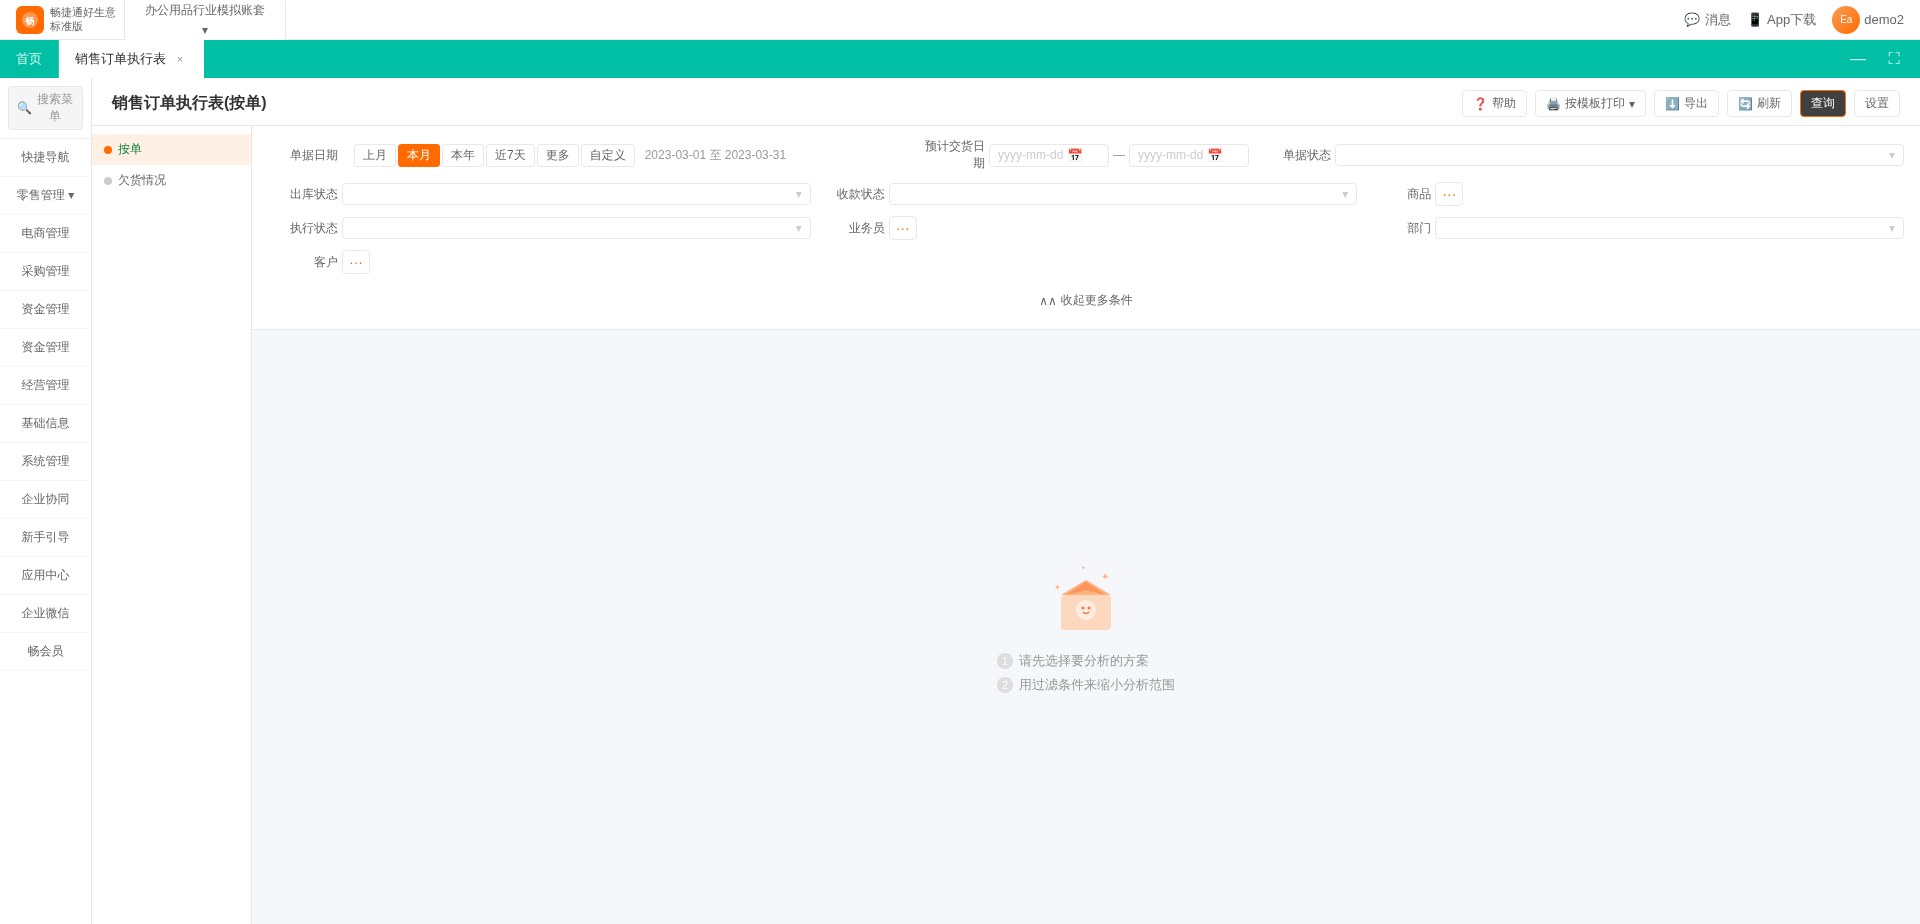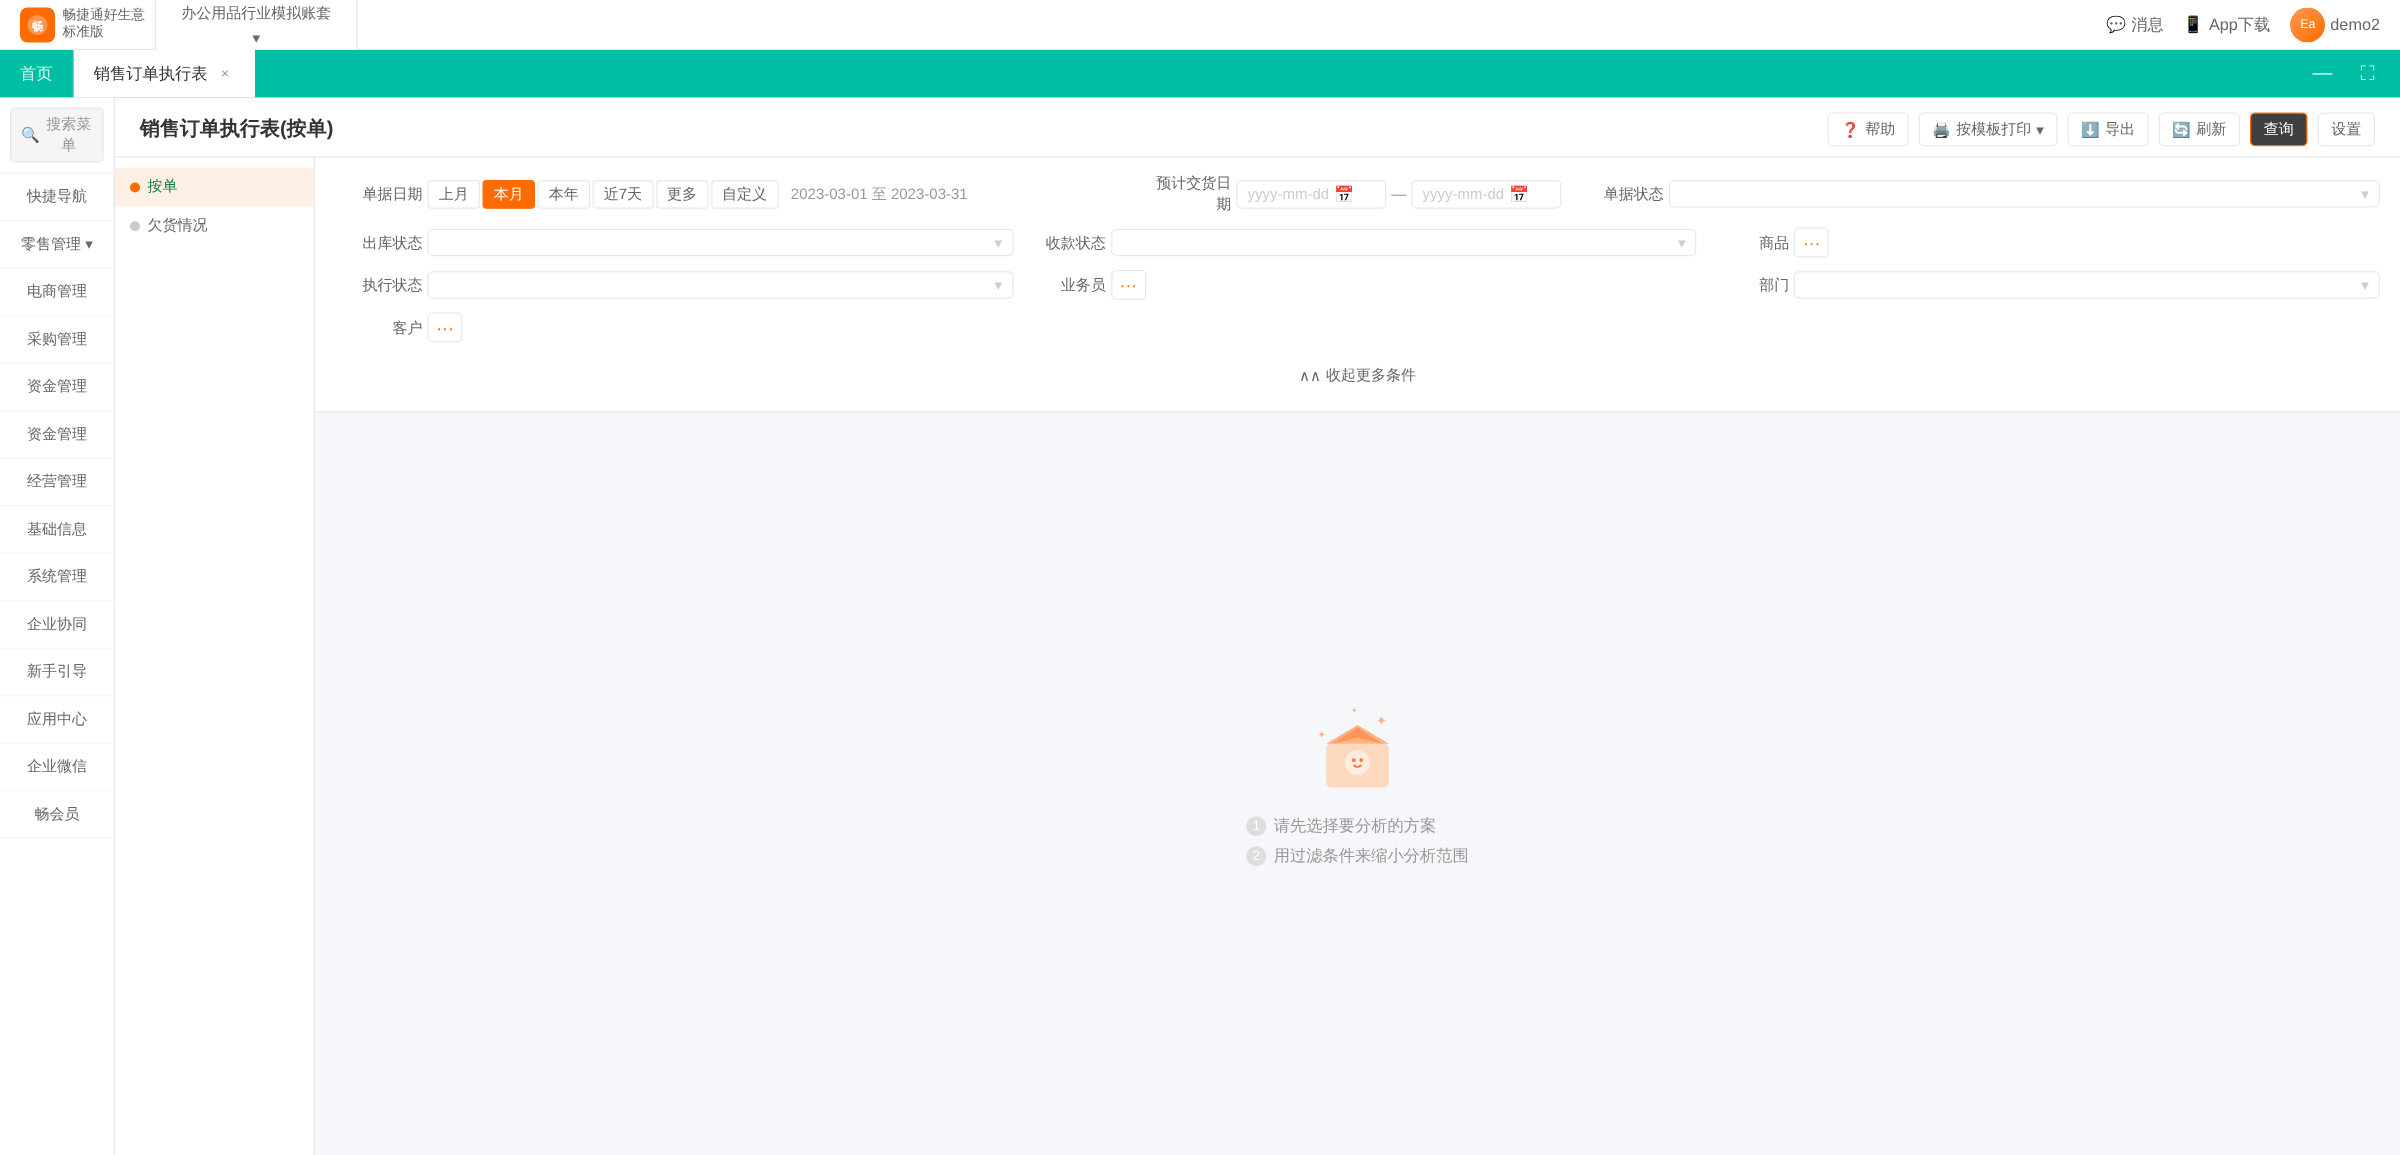--- a/index.html
+++ b/index.html
@@ -370,20 +370,21 @@
     .filter-control {
       display: flex;
       align-items: center;
       gap: 6px;
       flex: 1;
     }
     .date-tabs {
       display: flex;
       align-items: flex-end;
       gap: 2px;
+      margin-left: 12px;
     }
     .date-tab {
       padding: 2px 8px;
       border: 1px solid #e8e8e8;
       border-radius: 3px;
       font-size: 12px;
       color: #666;
       cursor: pointer;
       background: #fff;
     }

